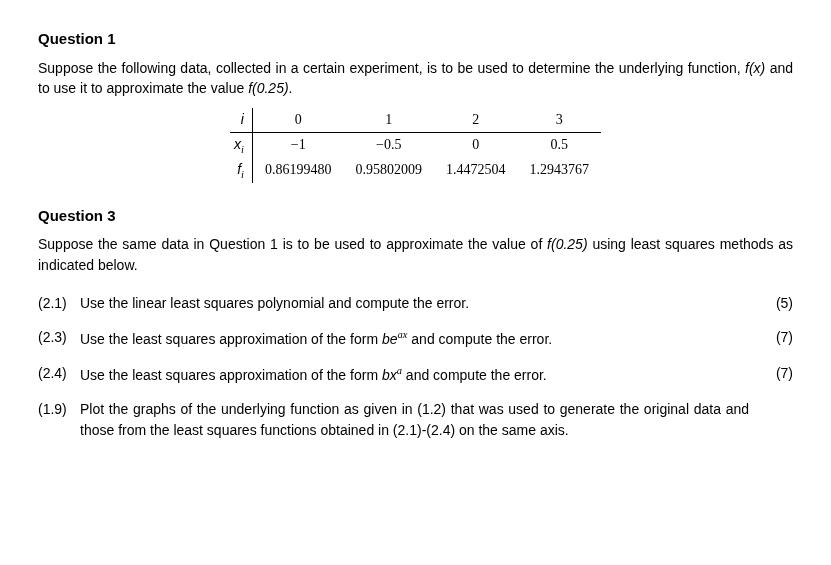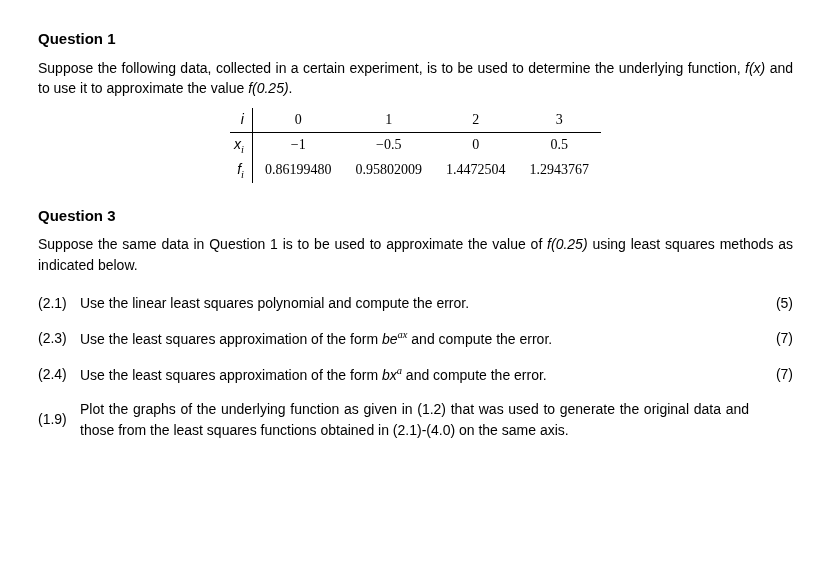--- a/index.html
+++ b/index.html
@@ -36,21 +36,21 @@
     table.data td, table.data th {
       padding: 1px 12px;
       text-align: center;
       font-weight: normal;
     }
     table.data .hdr { font-style: italic; border-right: 1px solid #000; padding-right:8px; padding-left:4px; text-align:right; }
     table.data tr.topline td, table.data tr.topline th { border-top: 1px solid #000; }
 
     .subitem {
       display: flex;
-      align-items: center;
+      align-items: flex-start;
       margin-bottom: 14px;
       text-align: justify;
     }
     .subitem .num {
       flex: 0 0 42px;
     }
     .subitem .txt {
       flex: 1 1 auto;
     }
     .subitem .pts {
@@ -122,18 +122,18 @@
     <div class="subitem">
       <div class="num">(2.4)</div>
       <div class="txt">
         <span>Use the least squares approximation of the form </span><span class="math-i">bx</span><span class="sup">a</span><span> and compute the error.</span>
       </div>
       <div class="pts">(7)</div>
     </div>
 
     <div class="subitem">
       <div class="num">(1.9)</div>
-      <div class="txt">Plot the graphs of the underlying function as given in (1.2) that was used to generate the original data and those from the least squares functions obtained in (2.1)-(4.0) on the same axis.</div>
+      <div class="txt">Plot the graphs of the underlying function as given in (1.2) that was used to generate the original data and those from the least squares functions obtained in (2.1)-(2.4) on the same axis.</div>
       <div class="pts"></div>
     </div>
 
   </div>
 </div>
 
 </body></html>

